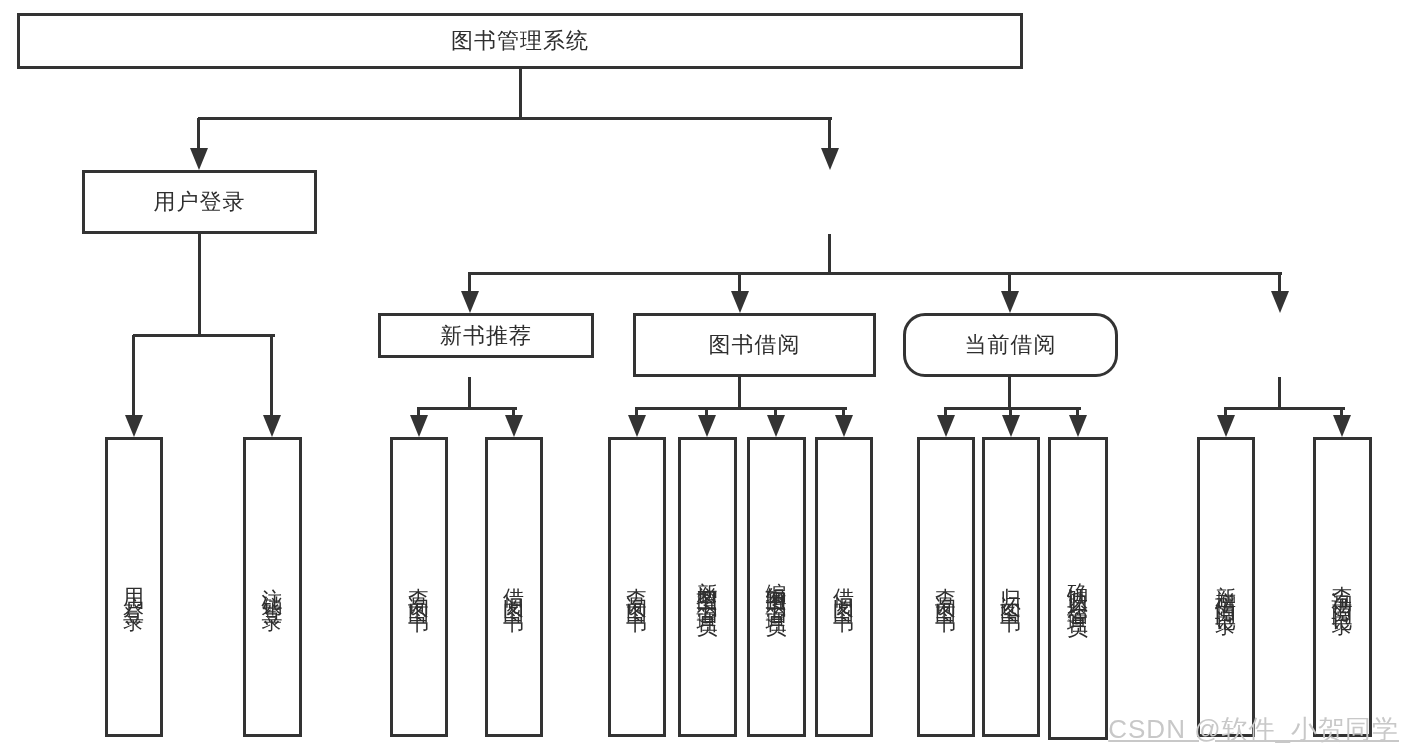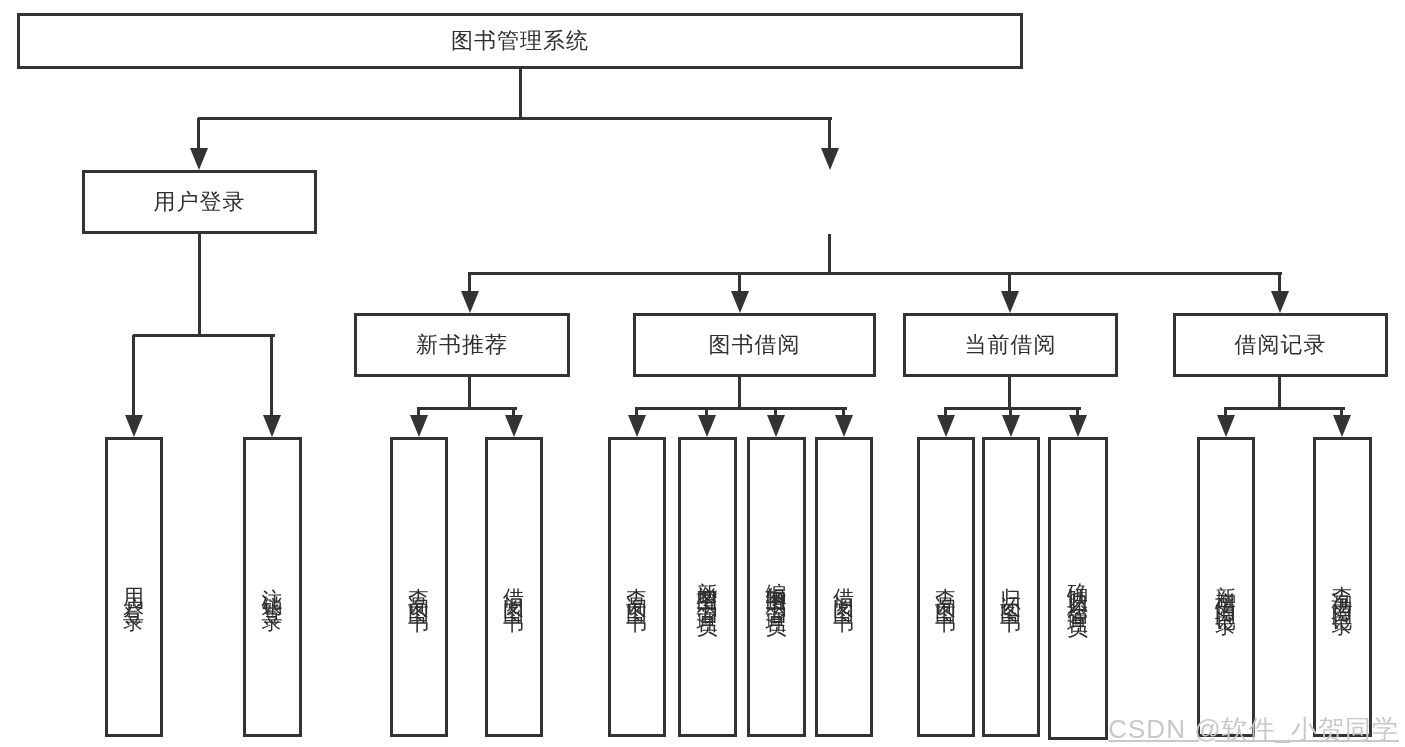--- a/index.html
+++ b/index.html
@@ -87,24 +87,23 @@
   <div class="arrow" style="left:125px;top:335px;height:102px;"></div>
   <div class="arrow" style="left:263px;top:335px;height:102px;"></div>
 
   <div class="vline" style="left:828px;top:234px;height:41px;"></div>
   <div class="hline" style="left:468px;top:272px;width:814px;"></div>
   <div class="arrow" style="left:461px;top:273px;height:40px;"></div>
   <div class="arrow" style="left:731px;top:273px;height:40px;"></div>
   <div class="arrow" style="left:1001px;top:273px;height:40px;"></div>
   <div class="arrow" style="left:1271px;top:273px;height:40px;"></div>
 
-  <div class="box" style="left:354px;top:313px;width:216px;height:64px;">新书推荐</div>
+  <div class="box" style="left:378px;top:313px;width:216px;height:45px;">新书推荐</div>
   <div class="box" style="left:633px;top:313px;width:243px;height:64px;">图书借阅</div>
-  <div class="box" style="left:903px;top:313px;width:215px;height:64px;">当前借阅</div>
-  <div class="box" style="left:1173px;top:313px;width:215px;height:64px;">借阅记录</div>
+  <div class="box" style="left:903px;top:313px;width:215px;height:64px;border-radius:22px;">当前借阅</div>
 
   <div class="vline" style="left:468px;top:377px;height:32px;"></div>
   <div class="hline" style="left:417px;top:407px;width:100px;"></div>
   <div class="arrow" style="left:410px;top:408px;height:29px;"></div>
   <div class="arrow" style="left:505px;top:408px;height:29px;"></div>
 
   <div class="vline" style="left:738px;top:377px;height:32px;"></div>
   <div class="hline" style="left:635px;top:407px;width:212px;"></div>
   <div class="arrow" style="left:628px;top:408px;height:29px;"></div>
   <div class="arrow" style="left:698px;top:408px;height:29px;"></div>

